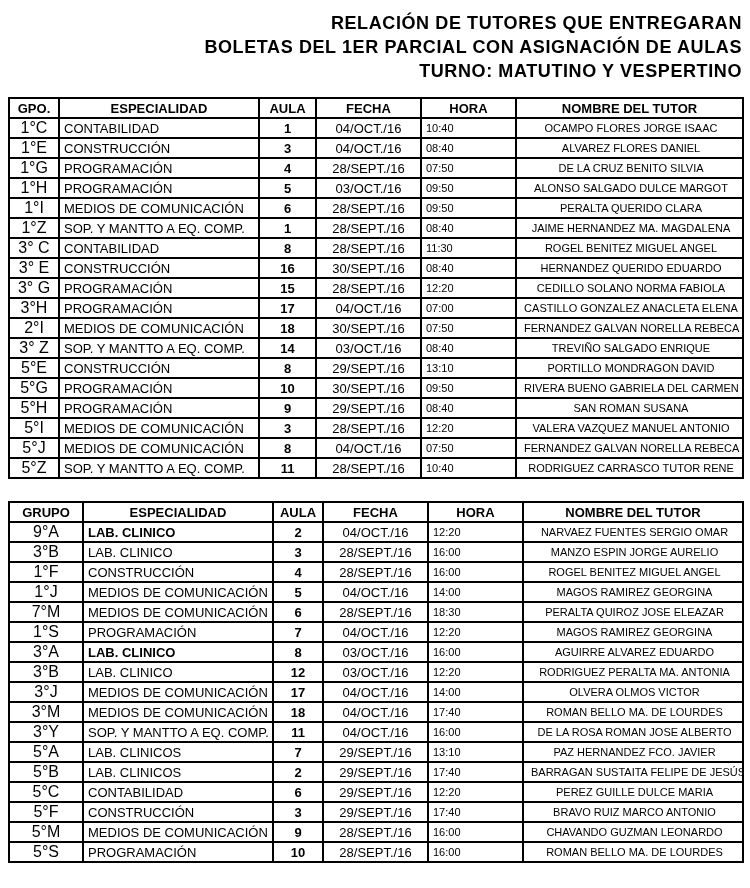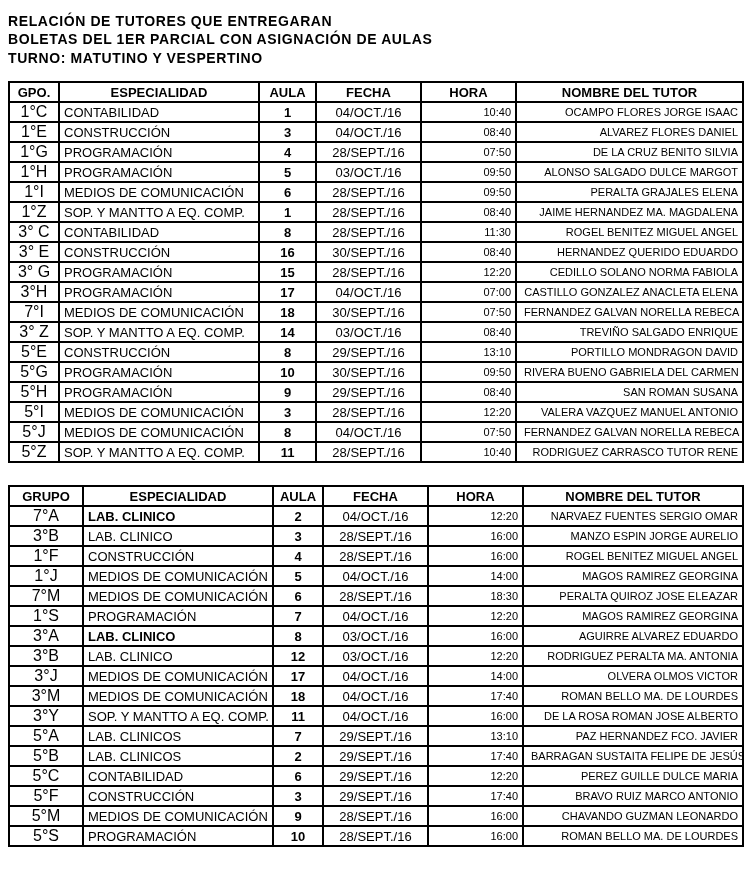--- a/index.html
+++ b/index.html
@@ -5,23 +5,23 @@
   * { box-sizing: border-box; }
   html, body { margin: 0; padding: 0; }
   body {
     width: 750px;
     background: #ffffff;
     color: #000000;
     font-family: "Liberation Sans", sans-serif;
   }
   .page { padding: 8px 8px 4px; }
   .title {
-    text-align: left;
+    text-align: right;
     font-weight: bold;
-    font-size: 14px;
+    font-size: 18px;
     line-height: 1.32;
     letter-spacing: 0.6px;
     margin: 4px 0 14px;
   }
   table.sched {
     border-collapse: collapse;
     table-layout: fixed;
     width: 734px;
     margin: 0 auto 22px;
   }
@@ -36,22 +36,22 @@
   .sched th {
     font-size: 13px;
     font-weight: bold;
     text-align: center;
   }
   .sched td { font-size: 13px; }
   td.col-gpo   { text-align: center; font-size: 16px; }
   td.col-esp   { text-align: left; }
   td.col-aula  { text-align: center; font-weight: bold; }
   td.col-fecha { text-align: center; font-weight: normal; }
-  td.col-hora  { text-align: right; font-size: 11px; }
-  td.col-tutor { text-align: right; font-size: 11px; padding-left: 7px; }
+  td.col-hora  { text-align: left; font-size: 11px; }
+  td.col-tutor { text-align: center; font-size: 11px; padding-left: 7px; }
   td.bold { font-weight: bold; }
 
   
   .t1 col.col-gpo   { width: 50px; }
   .t1 col.col-esp   { width: 200px; }
   .t1 col.col-aula  { width: 57px; }
   .t1 col.col-fecha { width: 105px; }
   .t1 col.col-hora  { width: 95px; }
   .t1 col.col-tutor { width: 227px; }
 
@@ -125,21 +125,21 @@
           <td class="col-fecha">03/OCT./16</td>
           <td class="col-hora">09:50</td>
           <td class="col-tutor">ALONSO SALGADO DULCE MARGOT</td>
         </tr>
         <tr>
           <td class="col-gpo">1°I</td>
           <td class="col-esp">MEDIOS DE COMUNICACIÓN</td>
           <td class="col-aula">6</td>
           <td class="col-fecha">28/SEPT./16</td>
           <td class="col-hora">09:50</td>
-          <td class="col-tutor">PERALTA GRAJALES ELENA</td>
+          <td class="col-tutor">PERALTA QUERIDO CLARA</td>
         </tr>
         <tr>
           <td class="col-gpo">1°Z</td>
           <td class="col-esp">SOP. Y MANTTO A EQ. COMP.</td>
           <td class="col-aula">1</td>
           <td class="col-fecha">28/SEPT./16</td>
           <td class="col-hora">08:40</td>
           <td class="col-tutor">JAIME HERNANDEZ MA. MAGDALENA</td>
         </tr>
         <tr>
@@ -168,21 +168,21 @@
         </tr>
         <tr>
           <td class="col-gpo">3°H</td>
           <td class="col-esp">PROGRAMACIÓN</td>
           <td class="col-aula">17</td>
           <td class="col-fecha">04/OCT./16</td>
           <td class="col-hora">07:00</td>
           <td class="col-tutor">CASTILLO GONZALEZ ANACLETA ELENA</td>
         </tr>
         <tr>
-          <td class="col-gpo">7°I</td>
+          <td class="col-gpo">2°I</td>
           <td class="col-esp">MEDIOS DE COMUNICACIÓN</td>
           <td class="col-aula">18</td>
           <td class="col-fecha">30/SEPT./16</td>
           <td class="col-hora">07:50</td>
           <td class="col-tutor">FERNANDEZ GALVAN NORELLA REBECA</td>
         </tr>
         <tr>
           <td class="col-gpo">3° Z</td>
           <td class="col-esp">SOP. Y MANTTO A EQ. COMP.</td>
           <td class="col-aula">14</td>
@@ -255,21 +255,21 @@
           <th class="col-gpo">GRUPO</th>
           <th class="col-esp">ESPECIALIDAD</th>
           <th class="col-aula">AULA</th>
           <th class="col-fecha">FECHA</th>
           <th class="col-hora">HORA</th>
           <th class="col-tutor">NOMBRE DEL TUTOR</th>
         </tr>
       </thead>
       <tbody>
         <tr>
-          <td class="col-gpo">7°A</td>
+          <td class="col-gpo">9°A</td>
           <td class="col-esp bold">LAB. CLINICO</td>
           <td class="col-aula">2</td>
           <td class="col-fecha">04/OCT./16</td>
           <td class="col-hora">12:20</td>
           <td class="col-tutor">NARVAEZ FUENTES SERGIO OMAR</td>
         </tr>
         <tr>
           <td class="col-gpo">3°B</td>
           <td class="col-esp">LAB. CLINICO</td>
           <td class="col-aula">3</td>

